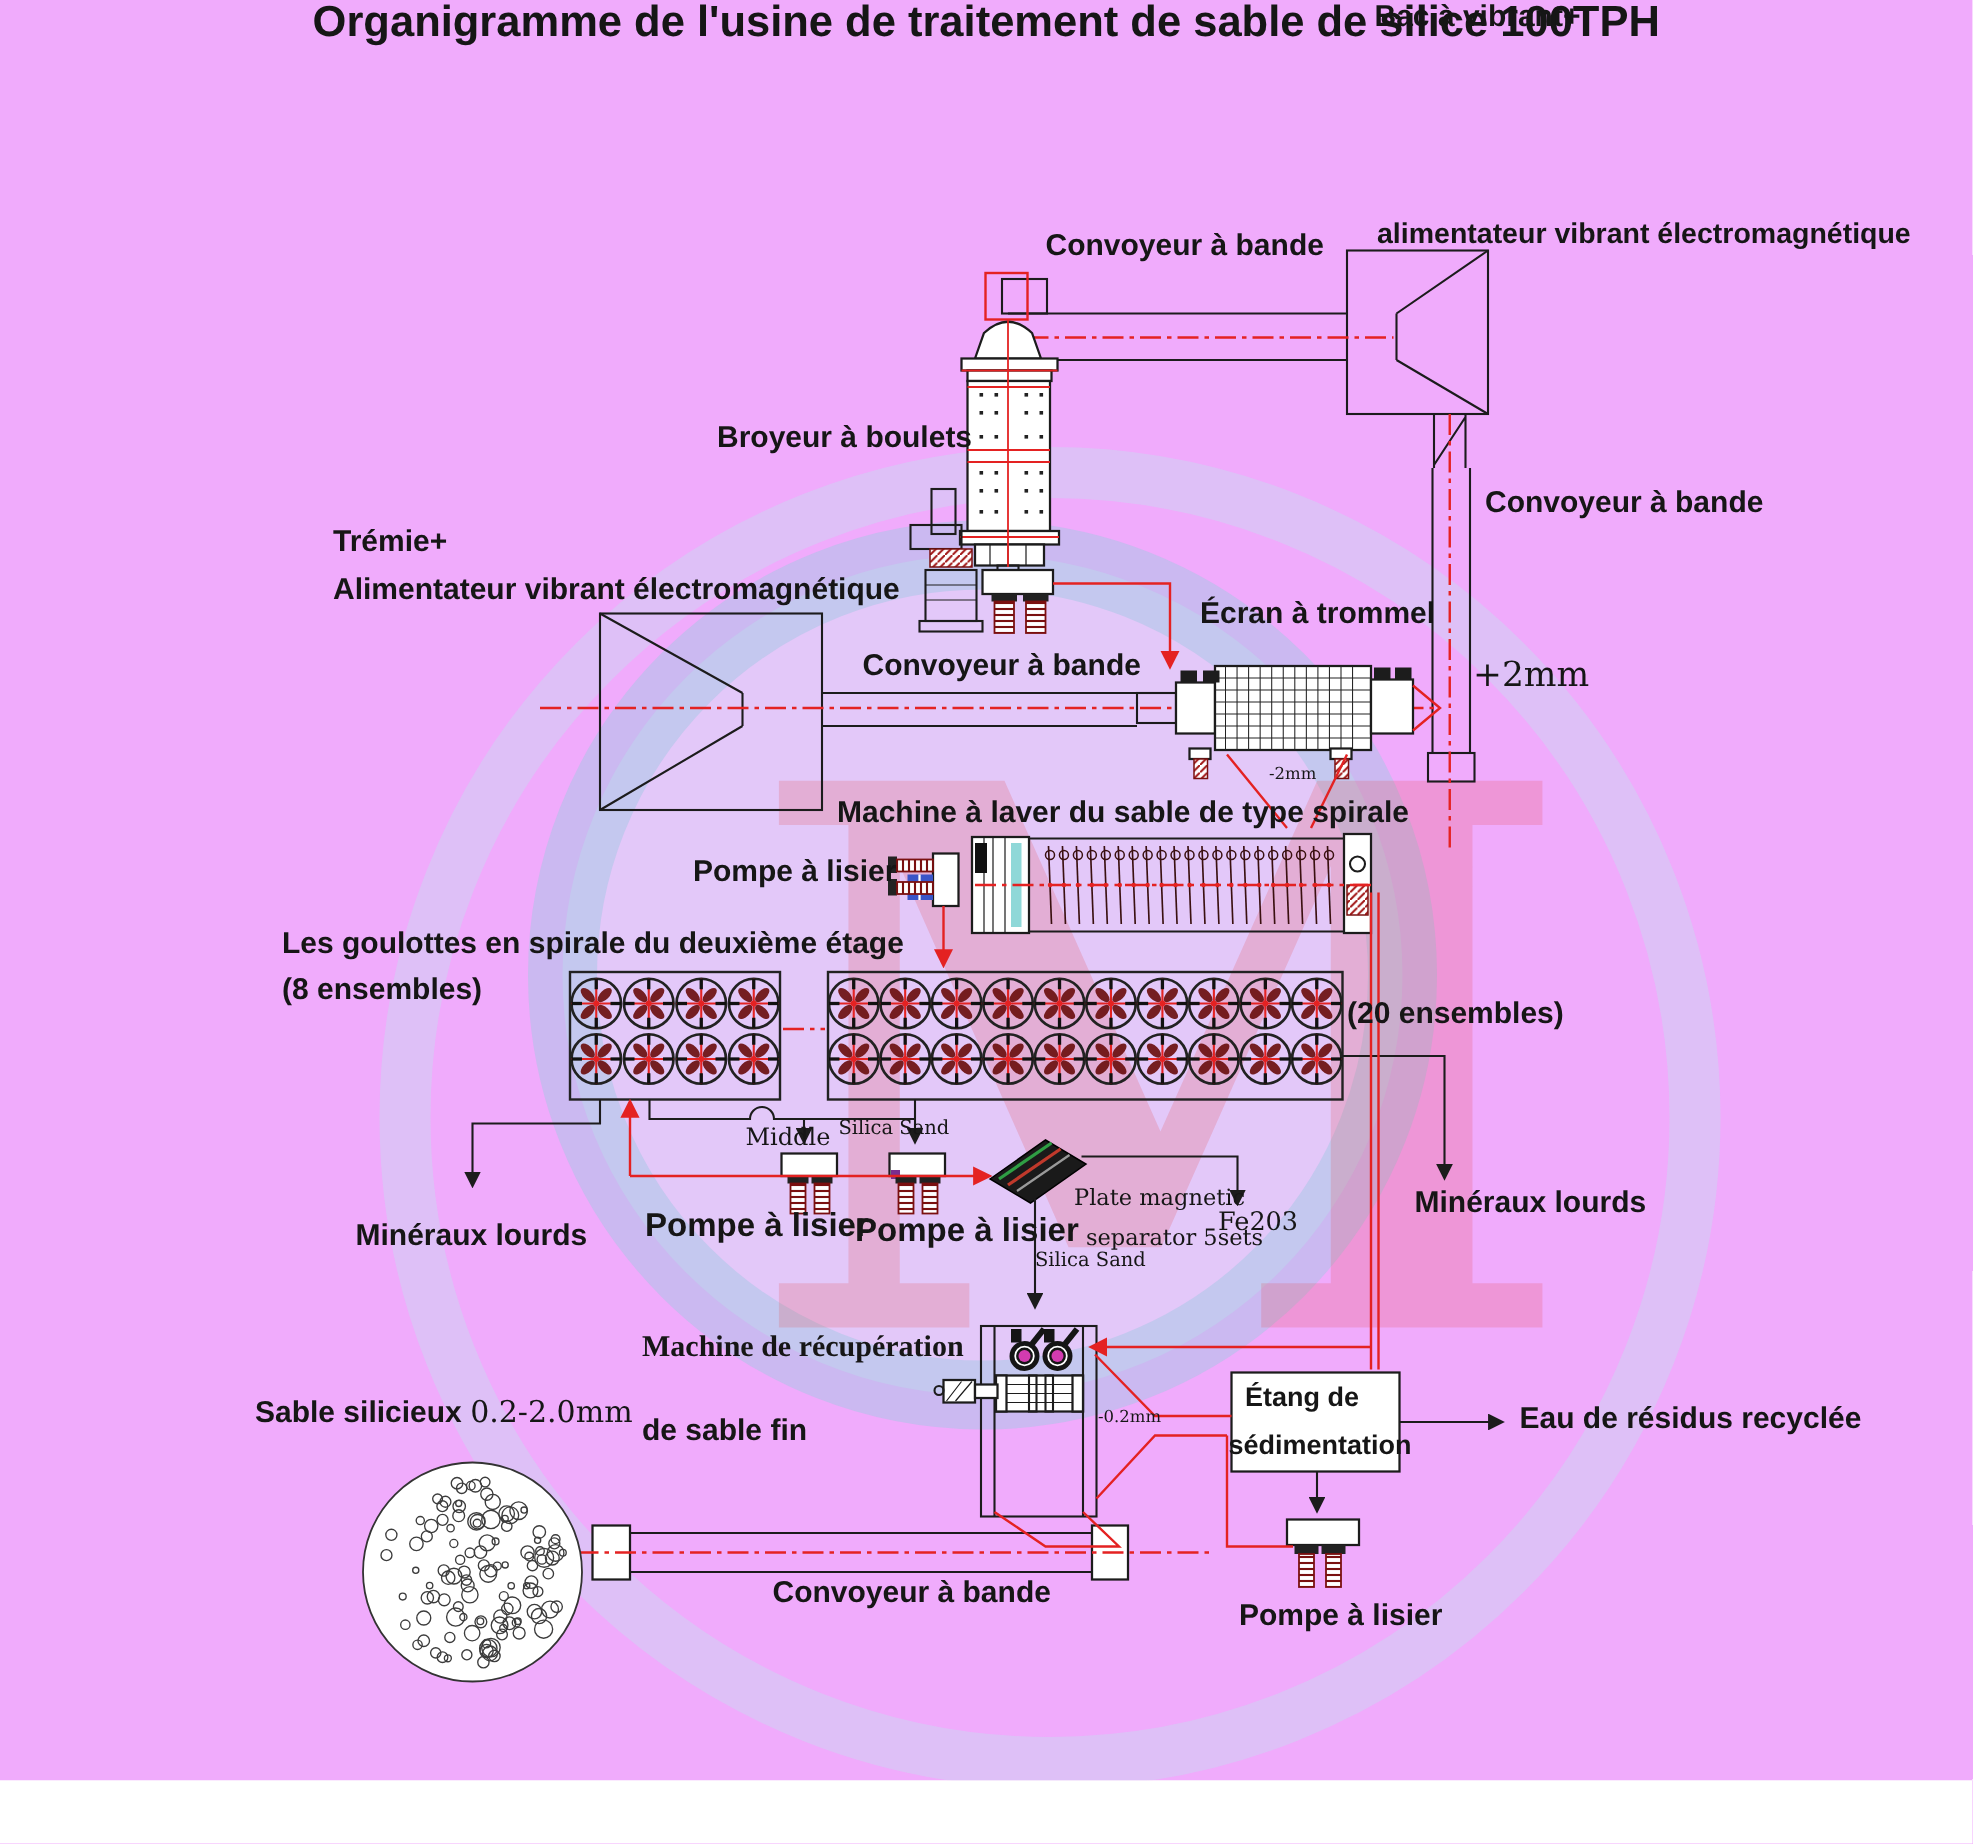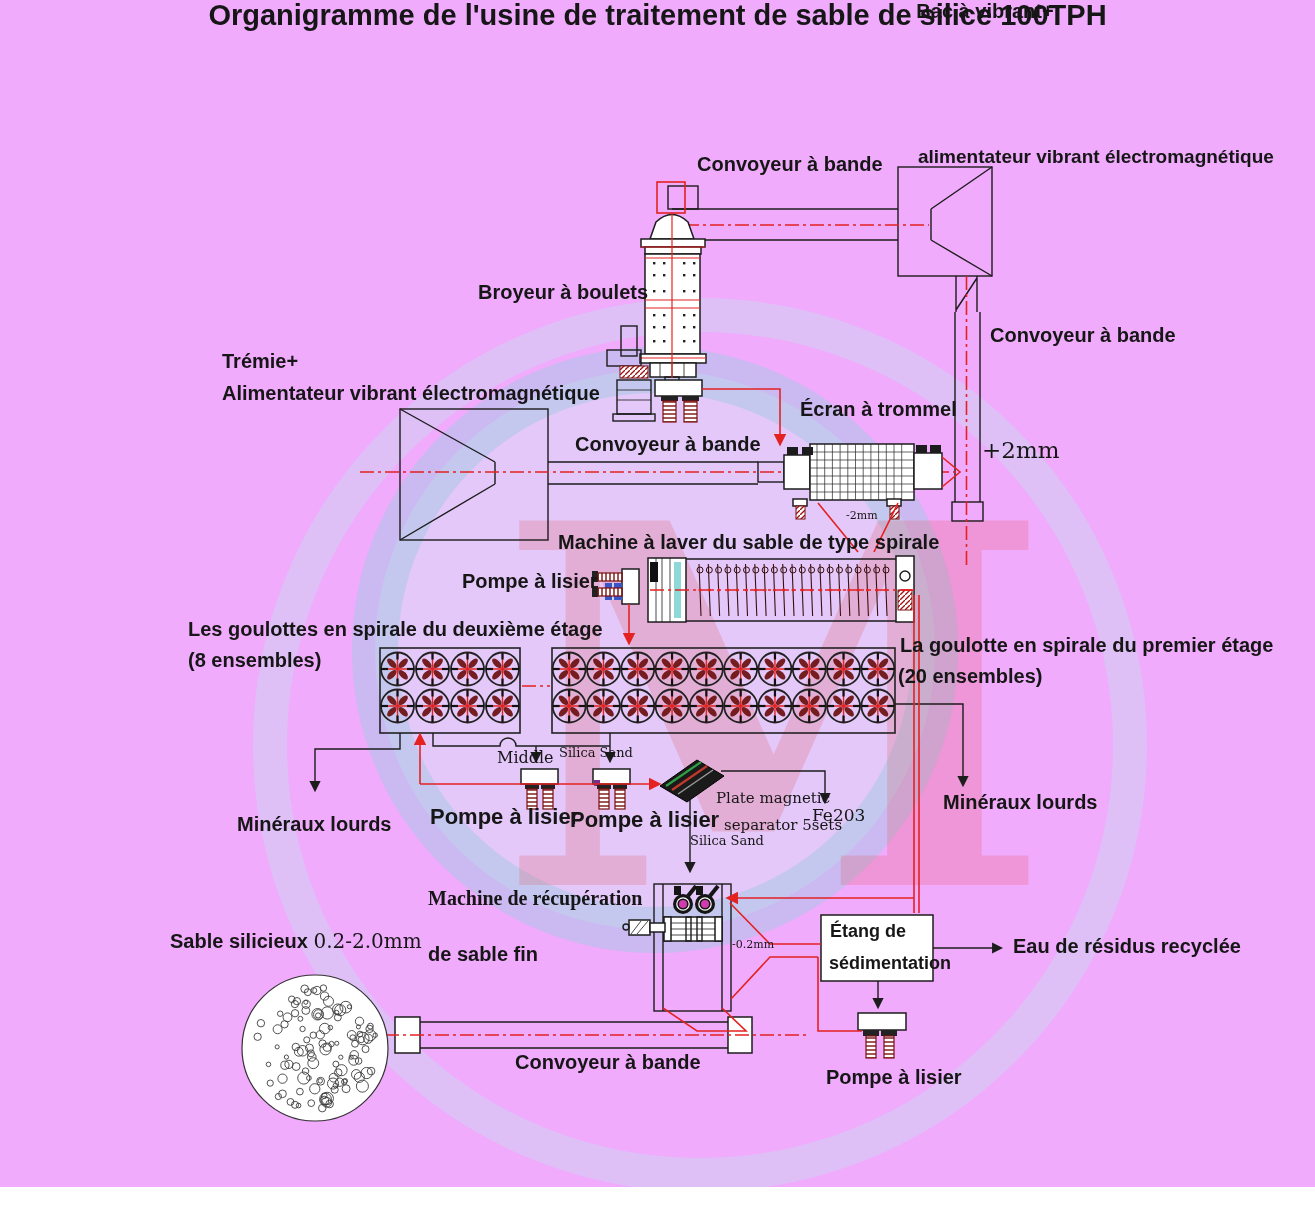--- a/index.html
+++ b/index.html
@@ -859,35 +859,34 @@
 <div class="lbl" style="left:222px;top:350px;">Trémie+</div>
 <div class="lbl" style="left:222px;top:382px;">Alimentateur vibrant électromagnétique</div>
 <div class="lbl" style="left:575px;top:433px;">Convoyeur à bande</div>
 <div class="lbl" style="left:800px;top:398px;">Écran à trommel</div>
 <div class="lbl cad" style="left:982px;top:438px;font-size:23px;">+2mm</div>
 <div class="lbl cad" style="left:846px;top:510px;font-size:11px;">-2mm</div>
 <div class="lbl" style="left:558px;top:531px;">Machine à laver du sable de type spirale</div>
 <div class="lbl" style="left:462px;top:570px;">Pompe à lisier</div>
 <div class="lbl" style="left:188px;top:618px;text-align:right;">Les goulottes en spirale du deuxième étage</div>
 <div class="lbl" style="left:188px;top:649px;">(8 ensembles)</div>
-<div class="lbl" style="left:900px;top:634px;">La goulotte en spirale du premier étage</div>
 <div class="lbl" style="left:898px;top:665px;">(20 ensembles)</div>
 <div class="lbl cad" style="left:497px;top:749px;font-size:16px;">Middle</div>
 <div class="lbl cad" style="left:559px;top:746px;font-size:13px;">Silica Sand</div>
 <div class="lbl" style="left:430px;top:805px;font-size:22px;">Pompe à lisier</div>
 <div class="lbl" style="left:570px;top:808px;font-size:22px;">Pompe à lisier</div>
 <div class="lbl cad" style="left:716px;top:790px;font-size:15px;">Plate magnetic</div>
 <div class="lbl cad" style="left:724px;top:817px;font-size:15px;">separator 5sets</div>
 <div class="lbl cad" style="left:812px;top:806px;font-size:17px;">Fe203</div>
 <div class="lbl cad" style="left:690px;top:834px;font-size:13px;">Silica Sand</div>
 <div class="lbl" style="left:237px;top:813px;">Minéraux lourds</div>
 <div class="lbl" style="left:943px;top:791px;">Minéraux lourds</div>
 <div class="lbl" style="left:428px;top:887px;font-family:Liberation Serif, serif;">Machine de récupération</div>
 <div class="lbl" style="left:428px;top:919px;margin-top:24px;">de sable fin</div>
 <div class="lbl cad" style="left:732px;top:939px;font-size:11px;">-0.2mm</div>
 <div class="lbl" style="left:830px;top:922px;font-size:18px;">Étang de</div>
-<div class="lbl" style="left:819px;top:954px;font-size:18px;padding-left:10px;">sédimentation</div>
+<div class="lbl" style="left:819px;top:954px;font-size:18px;">sédimentation</div>
 <div class="lbl" style="left:1013px;top:935px;">Eau de résidus recyclée</div>
 <div class="lbl" style="left:826px;top:1066px;">Pompe à lisier</div>
 <div class="lbl" style="left:170px;top:930px;"><span>Sable silicieux </span><span class="cad">0.2-2.0mm</span></div>
 <div class="lbl" style="left:515px;top:1051px;">Convoyeur à bande</div>
 
 </div>
 
 </body></html>

